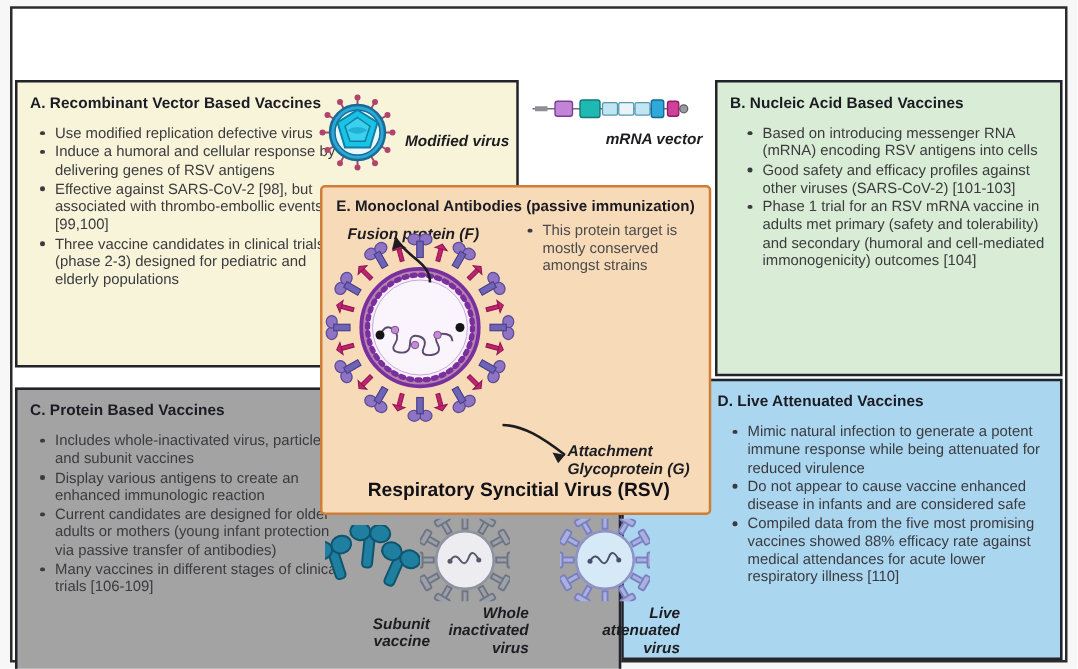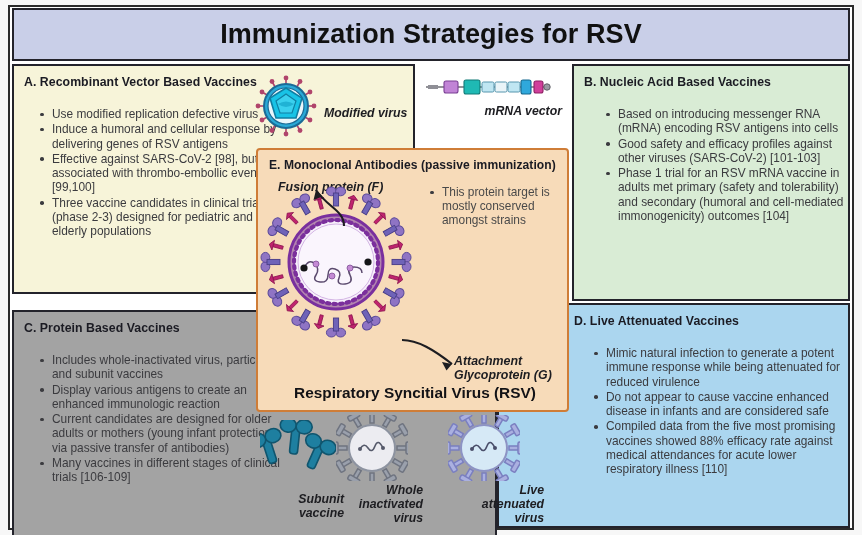--- a/index.html
+++ b/index.html
@@ -45,21 +45,21 @@
     overflow: hidden;
   }
   .panel-title {
     font-size: 12.3px;
     font-weight: bold;
     color: #1b1b23;
     letter-spacing: .05px;
   }
   ul.bullets {
     list-style: none;
-    margin: 8px; padding: 0;
+    margin: 0; padding: 0;
   }
   ul.bullets > li {
     position: relative;
     padding-left: 14px;
     font-size: 11.9px;
     line-height: 14.3px;
     color: #3b3b3f;
     margin-bottom: 1px;
   }
   ul.bullets > li::before {
@@ -174,23 +174,20 @@
   #illus-rsv { position: absolute; left: 260px; top: 186px; z-index: 21; }
   #arrow-fusion { position: absolute; left: 300px; top: 180px; z-index: 22; }
   #arrow-attach { position: absolute; left: 400px; top: 338px; z-index: 22; }
 </style>
 </head>
 <body>
 
 <div id="figure">
   <div class="frame"></div>
 
-  <div class="header-box">
-    <div class="header-title">Immunization Strategies for RSV</div>
-  </div>
 
   <div class="panel" id="panel-a">
     <div class="panel-title">A. Recombinant Vector Based Vaccines</div>
     <ul class="bullets">
       <li>Use modified replication defective virus</li>
       <li>Induce a humoral and cellular response by delivering genes of RSV antigens</li>
       <li>Effective against SARS-CoV-2 [98], but associated with thrombo-embollic events [99,100]</li>
       <li>Three vaccine candidates in clinical trials (phase 2-3) designed for pediatric and elderly populations</li>
     </ul>
   </div>

